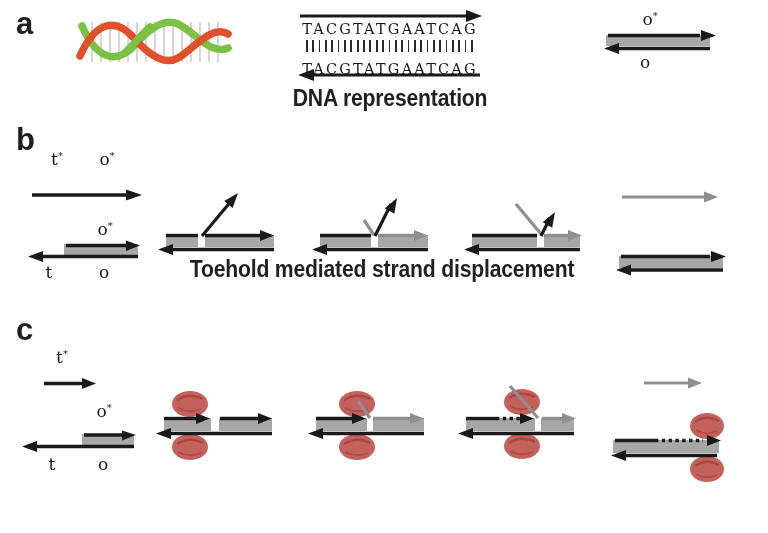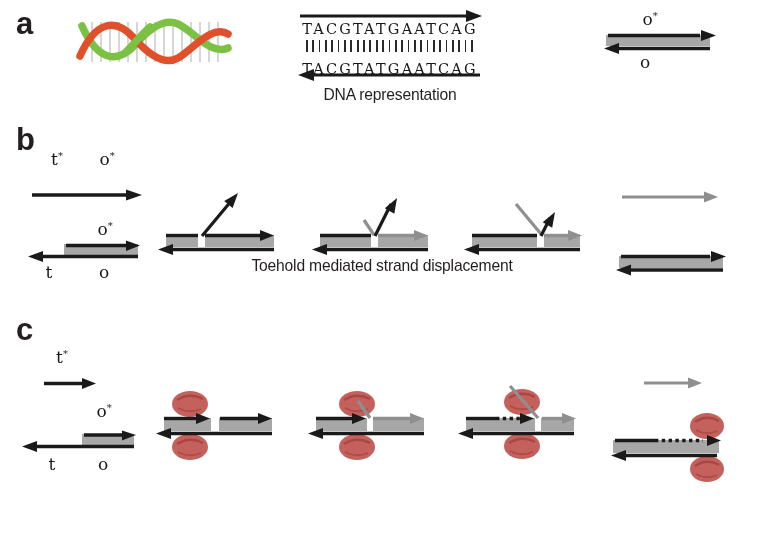--- a/index.html
+++ b/index.html
@@ -3,22 +3,22 @@
 <meta charset="utf-8">
 <style>
   html,body{margin:0;padding:0;background:#fff;}
   .fig{position:relative;width:768px;height:533px;background:#ffffff;
        font-family:"Liberation Sans",sans-serif;color:#1a1a1a;overflow:hidden;}
   .abs{position:absolute;}
   .plabel{font-weight:bold;font-size:31px;line-height:1;color:#231f20;}
   .slabel{font-family:"DejaVu Serif",serif;font-size:17px;line-height:1;
           transform:translateX(-50%);white-space:nowrap;color:#1a1a1a;}
   .slabel sup{font-size:10px;position:relative;top:1px;}
-  .caption{transform:translateX(-50%);white-space:nowrap;font-weight:normal;
-           font-size:17px;color:#231f20;letter-spacing:-0.2px;}
+  .caption{transform:translateX(-50%);white-space:nowrap;font-weight:bold;
+           font-size:23px;color:#231f20;letter-spacing:-0.2px;}
   .caption>span{display:inline-block;transform:scaleX(0.92);}
   .seqtext{font-family:"DejaVu Serif",serif;font-size:14.5px;letter-spacing:2.2px;
            width:184px;text-align:center;line-height:1.05;color:#161616;}
   .rungs{height:12px;width:168px;
          background:repeating-linear-gradient(to right,#2a2a2a 0 1.7px,transparent 1.7px 6.35px);}
   svg{display:block;}
 </style>
 </head>
 <body>
 

